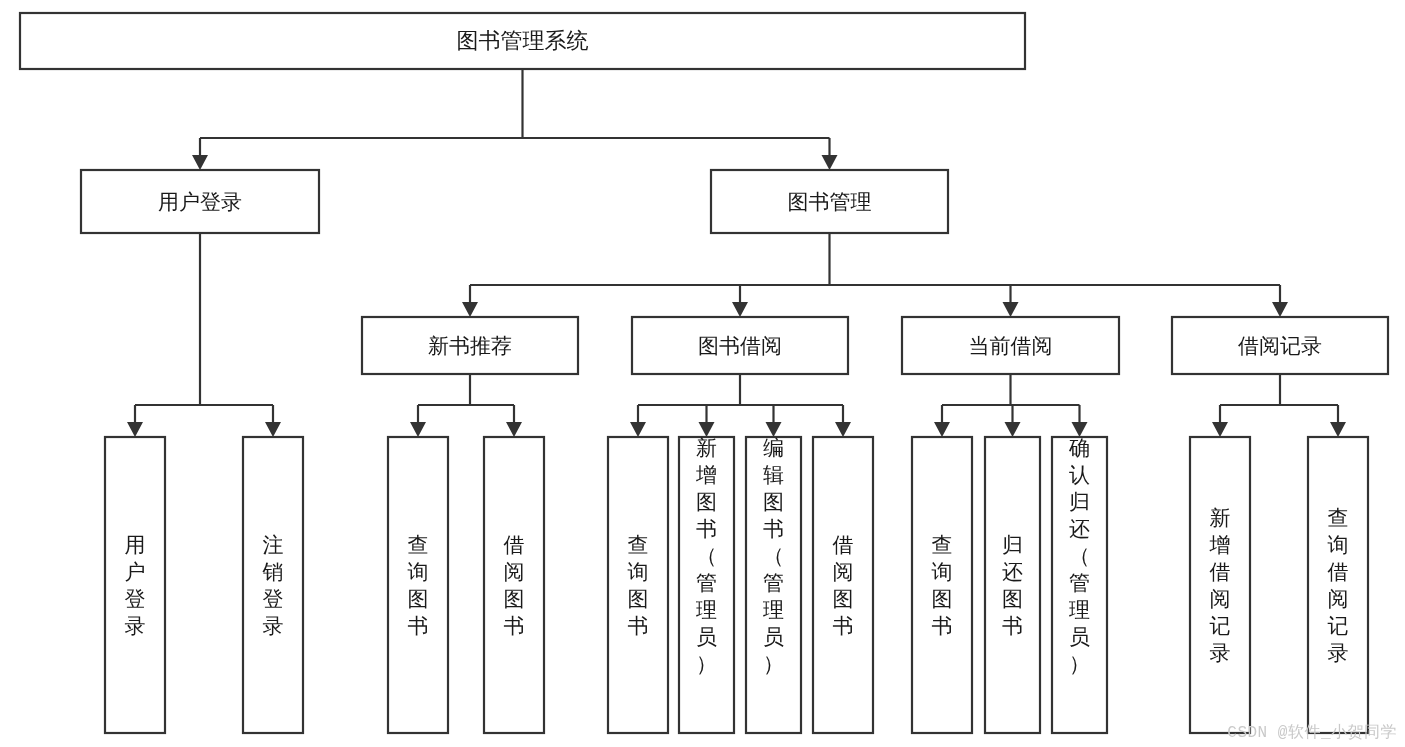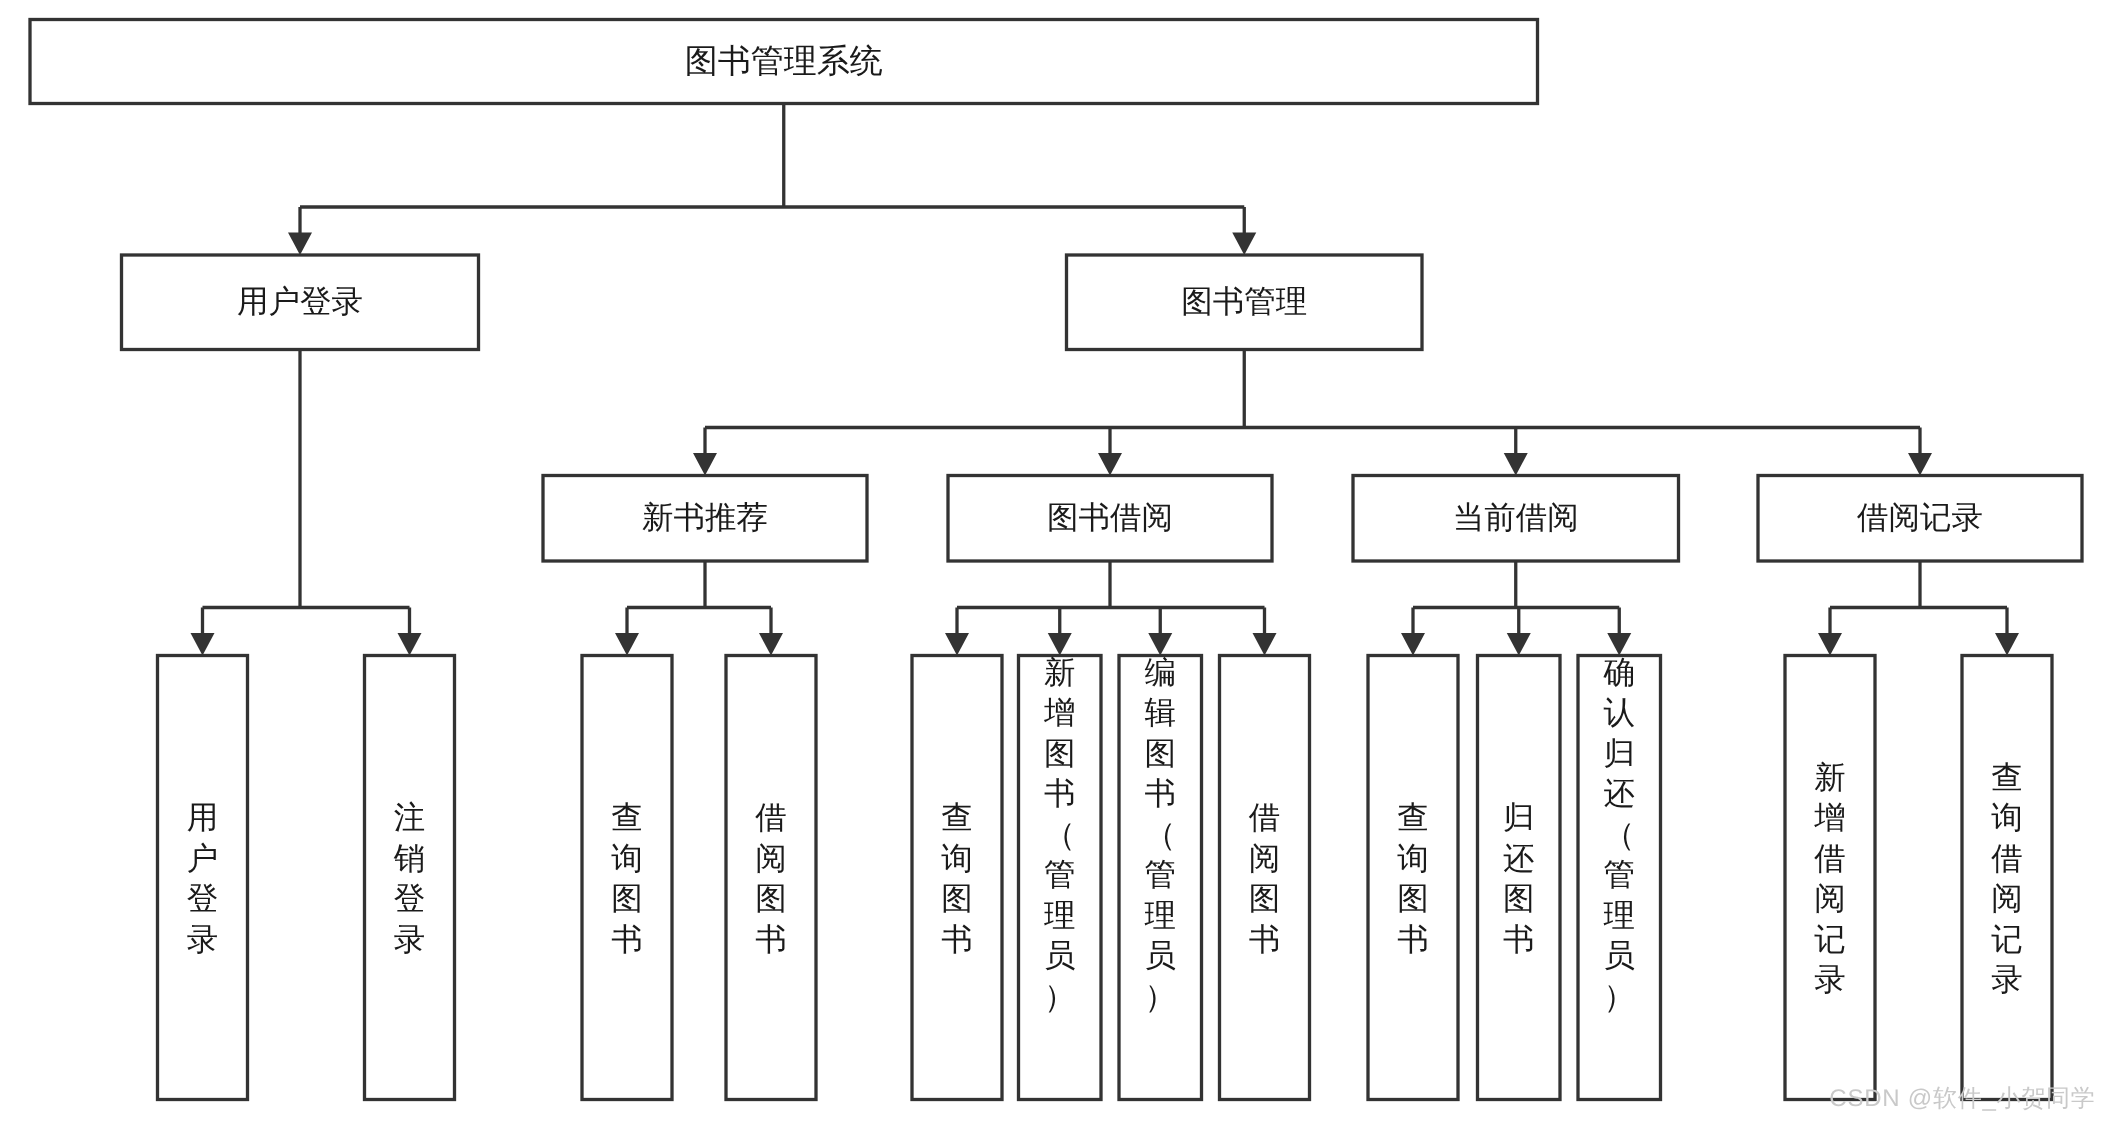--- a/index.html
+++ b/index.html
@@ -52,21 +52,21 @@
     fill: none;
   }
   .arrow-head {
     fill: #333333;
     stroke: none;
   }
   #watermark {
     position: absolute;
     right: 8px;
     bottom: 4px;
-    font-family: Liberation Sans, sans-serif;
+    font-family: Liberation Mono, monospace;
     font-size: 16px;
     color: #c9c9c9;
     white-space: nowrap;
     letter-spacing: 0.5px;
     pointer-events: none;
   }
 </style>
 </head>
 <body>
 

